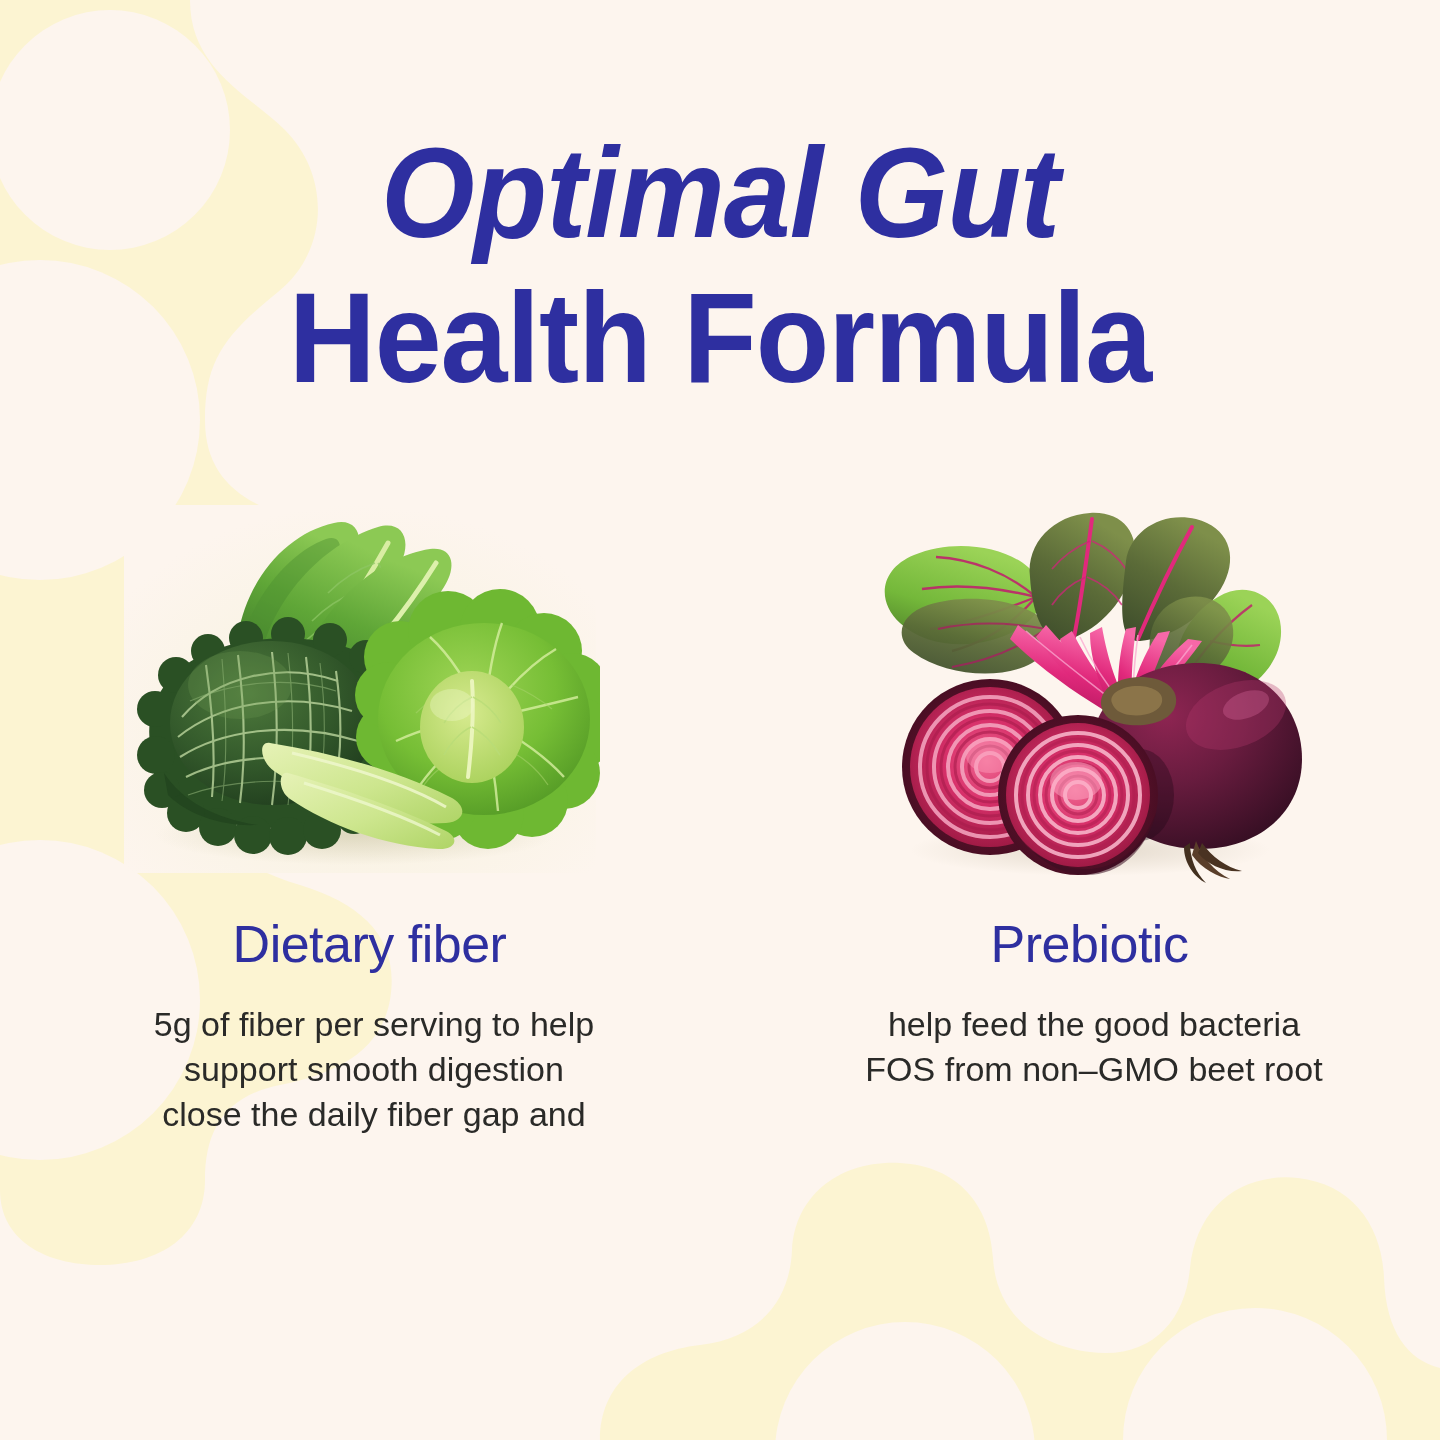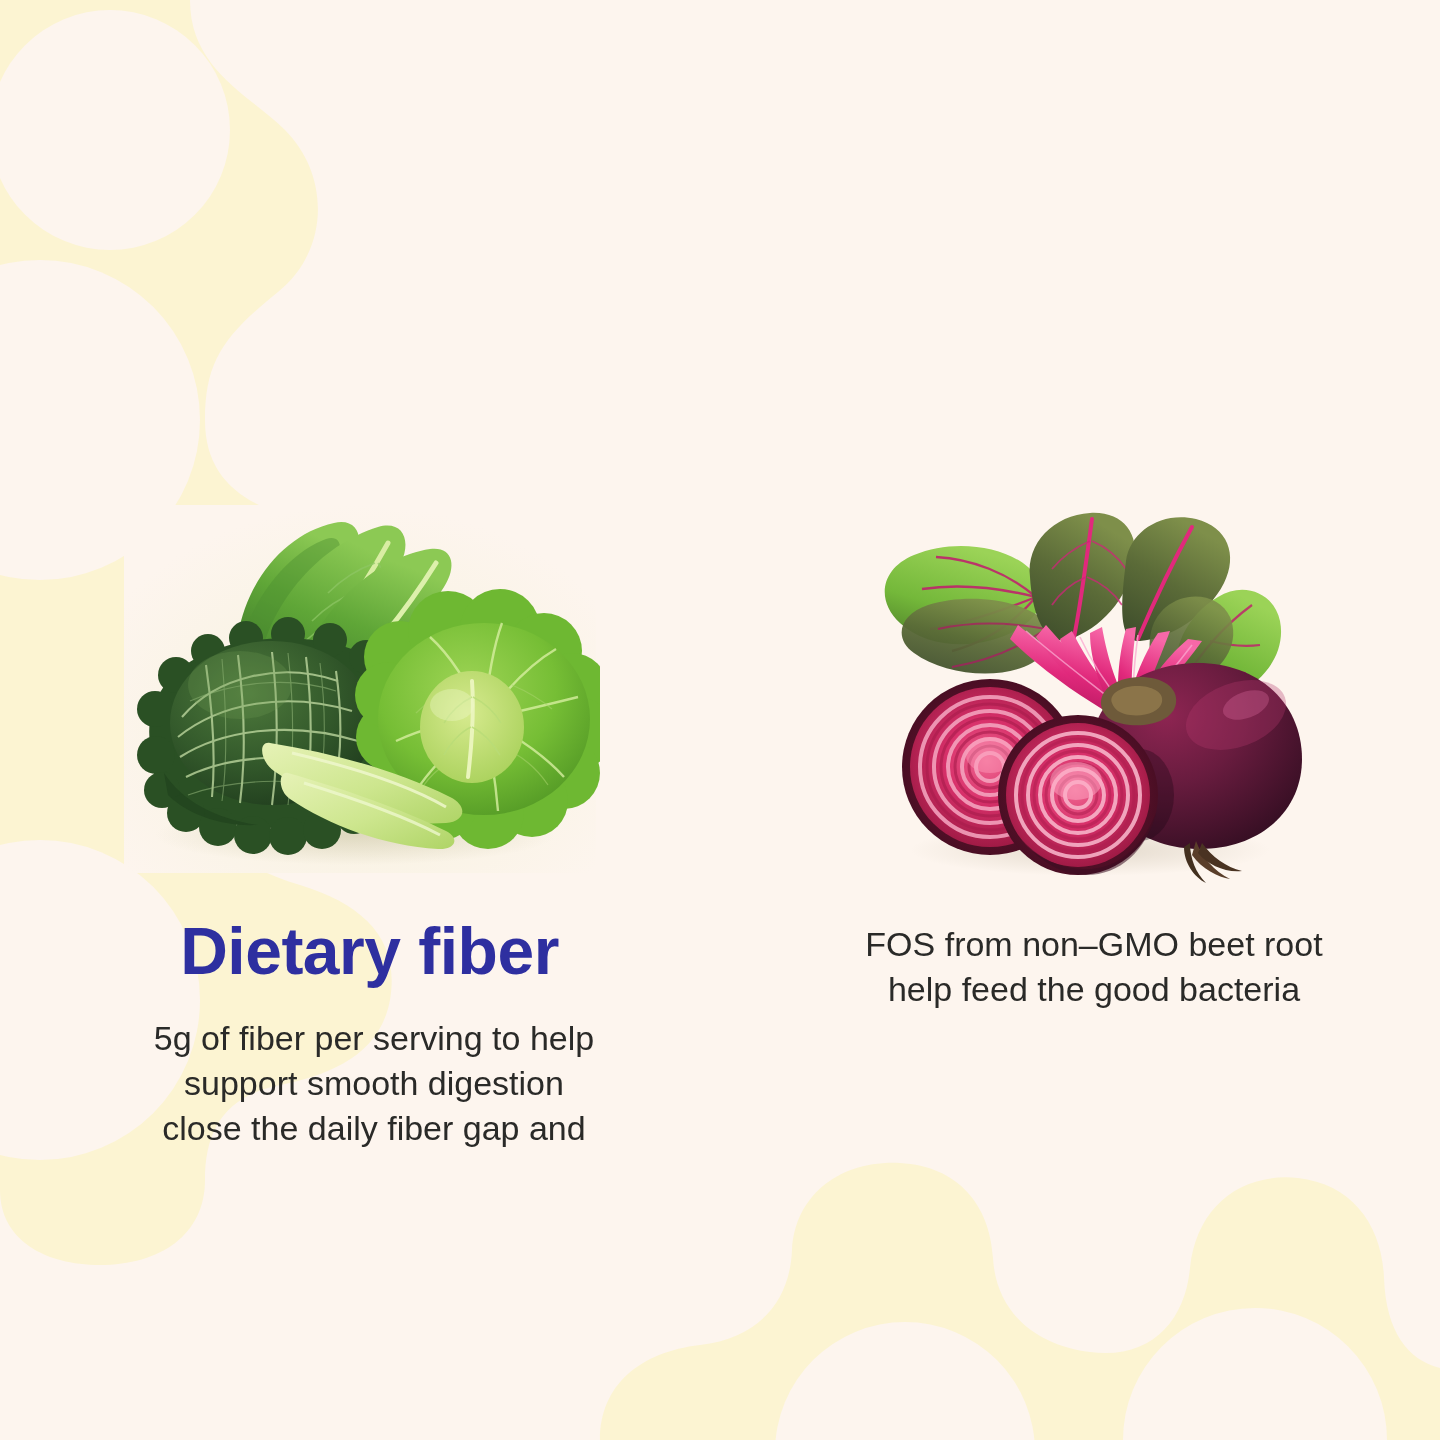--- a/index.html
+++ b/index.html
@@ -59,22 +59,22 @@
   .col { width:720px; display:flex; flex-direction:column; align-items:center; }
 
   .veg-stage {
     width:480px; height:385px;
     position:relative;
   }
   .veg-svg { width:100%; height:100%; display:block; }
 
   .card-title {
     margin-top:28px;
-    font-size:66px;
-    font-weight:700;
+    font-size:52px;
+    font-weight:400;
     color:#2E2FA0;
     letter-spacing:-0.5px;
     line-height:1;
     margin-left:19px;
   }
   .card-body {
     margin-top:32px;
     font-size:34px;
     line-height:1.33;
     color:#2A2A28;
@@ -119,20 +119,24 @@
            C1352,1184 1382,1225 1384,1278
            C1386,1332 1408,1360 1440,1368
            L1440,1440 Z"></path>
 
   <circle cx="1255" cy="1440" r="132" fill="#FDF5EE"></circle>
   <circle cx="905" cy="1452" r="130" fill="#FDF5EE"></circle>
 </svg>
 
 <div class="page">
 
+  <h1 class="headline">
+    <span class="line1">Optimal Gut</span>
+    <span class="line2">Health Formula</span>
+  </h1>
 
   <div class="columns">
 
     <div class="col">
       <div class="veg-stage">
         <svg class="veg-svg" viewBox="0 0 480 385">
           <defs>
             <radialGradient id="stageGlowL" cx="50%" cy="62%" r="62%">
               <stop offset="0%" stop-color="#F6F2DC"></stop>
               <stop offset="100%" stop-color="#FDF5EE"></stop>
@@ -449,21 +453,22 @@
               <circle cx="238" cy="290" r="32"></circle>
               <circle cx="238" cy="290" r="19"></circle>
             </g>
             <ellipse cx="236" cy="276" rx="26" ry="19" fill="#FFA9C6" opacity="0.5"></ellipse>
 
             <path fill="#3A0E22" opacity="0.55" d="M166,312 C186,348 216,370 246,370 C280,370 306,346 316,308 C300,348 272,366 242,364 C208,362 182,342 166,312 Z"></path>
           </g>
         </svg>
       </div>
 
+      <div class="card-title">Prebiotic</div>
 
       <div class="card-body">
+        <span>help feed the good bacteria</span>
         <span>FOS from non–GMO beet root</span>
-        <span>help feed the good bacteria</span>
       </div>
     </div>
 
   </div>
 </div>
 
 </body></html>

